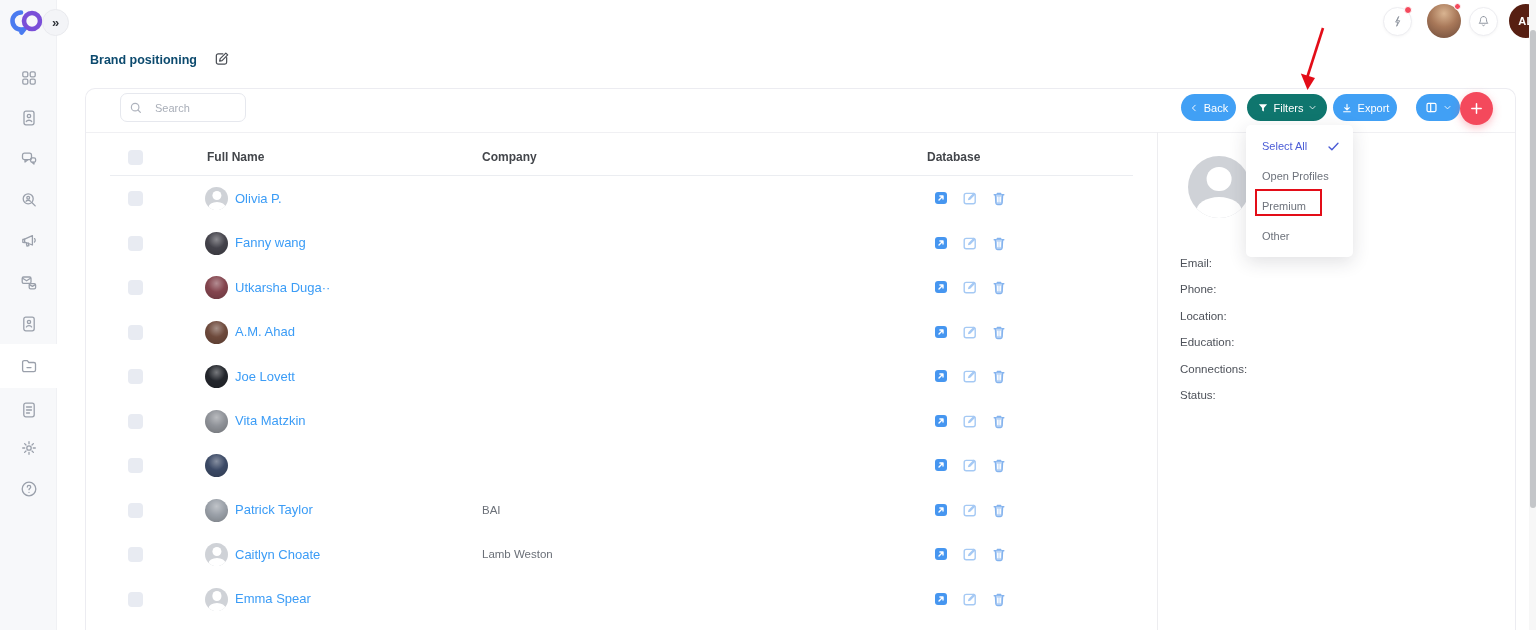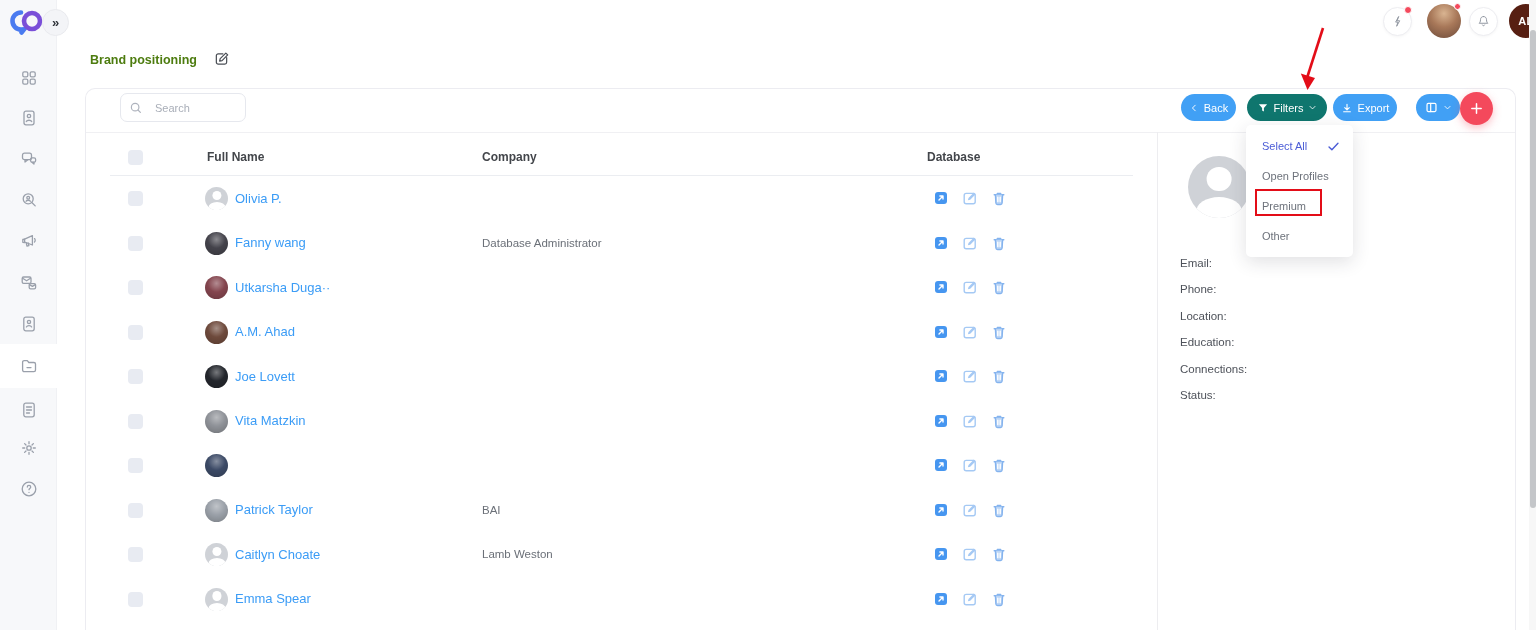--- a/index.html
+++ b/index.html
@@ -9,21 +9,21 @@
 
   
   .sidebar{position:absolute;left:0;top:0;width:57px;height:630px;background:#f7f8fa;border-right:1px solid #f0f1f4;z-index:5}
   .logo{position:absolute;left:8px;top:6px;width:38px;height:32px}
   .expand-btn{position:absolute;left:42px;top:9px;width:27px;height:27px;border-radius:50%;background:#f3f4f7;border:1px solid #e9eaee;display:flex;align-items:center;justify-content:center;font-size:13px;font-weight:700;color:#2f3339;z-index:6;cursor:pointer}
   .nav-item{position:absolute;left:0;width:57px;height:40px;display:flex;align-items:center;justify-content:center;cursor:pointer}
   .nav-item svg{stroke:#9aa0ab;fill:none;stroke-width:1.3;stroke-linecap:round;stroke-linejoin:round}
   .nav-item.active{height:44px;background:#fff}
 
   
-  .page-title{position:absolute;left:90px;top:53px;font-size:12.5px;font-weight:600;color:#4d7c0f}
+  .page-title{position:absolute;left:90px;top:53px;font-size:12.5px;font-weight:600;color:#0c4a6e}
   .title-edit{position:absolute;left:214px;top:51px;cursor:pointer}
   .title-edit svg{stroke:#4a4e55;fill:none;stroke-width:1.3;stroke-linecap:round;stroke-linejoin:round}
   .circle-btn{position:absolute;width:29px;height:29px;border-radius:50%;background:#fff;border:1px solid #ededf1;box-shadow:0 1px 3px rgba(0,0,0,.04);display:flex;align-items:center;justify-content:center;cursor:pointer}
   .circle-btn svg{stroke:#9298a2;fill:none;stroke-width:1.2;stroke-linecap:round;stroke-linejoin:round}
   .dot{position:absolute;width:8px;height:8px;border-radius:50%;background:#f4495c;border:1.5px solid #fff}
   .user-photo{position:absolute;left:1427px;top:4px;width:34px;height:34px;border-radius:50%;background:radial-gradient(circle at 50% 28%,#d9b491 0%,#a87859 45%,#6d4b3a 100%);cursor:pointer}
   .al-avatar{position:absolute;left:1509px;top:4px;width:34px;height:34px;border-radius:50%;background:#571f12;color:#fff;font-size:11px;font-weight:700;display:flex;align-items:center;justify-content:center;letter-spacing:.5px;cursor:pointer}
 
   
   .card{position:absolute;left:85px;top:88px;width:1431px;height:542px;background:#fff;border:1px solid #ececf1;border-bottom:none;border-radius:10px 10px 0 0}
@@ -313,21 +313,20 @@
             <path d="M6.8 7.2v4.4M9.2 7.2v4.4" stroke="#fff"></path>
           </svg>
         </button>
       </span>
     </div>
 
     <div class="row">
       <span class="cb"></span>
       <span class="avatar photo" style="background-color: rgb(68, 67, 75);"></span>
       <a class="name-link">Fanny wang</a>
-      <span class="company-cell">Database Administrator</span>
       <span class="actions">
         <button class="action-btn">
           <svg width="16" height="16" viewBox="0 0 16 16">
             <rect x="2" y="2" width="12" height="12" rx="3" fill="#4696f0"></rect>
             <path d="M6 10l4-4M6.9 6H10v3.1" stroke="#fff" fill="none" stroke-width="1.4" stroke-linecap="round" stroke-linejoin="round"></path>
           </svg>
         </button>
         <button class="action-btn">
           <svg width="16" height="16" viewBox="0 0 16 16" stroke="#a5c9f4" fill="none" stroke-width="1.4" stroke-linecap="round" stroke-linejoin="round">
             <rect x="2.2" y="3.4" width="11" height="10.4" rx="2"></rect>

